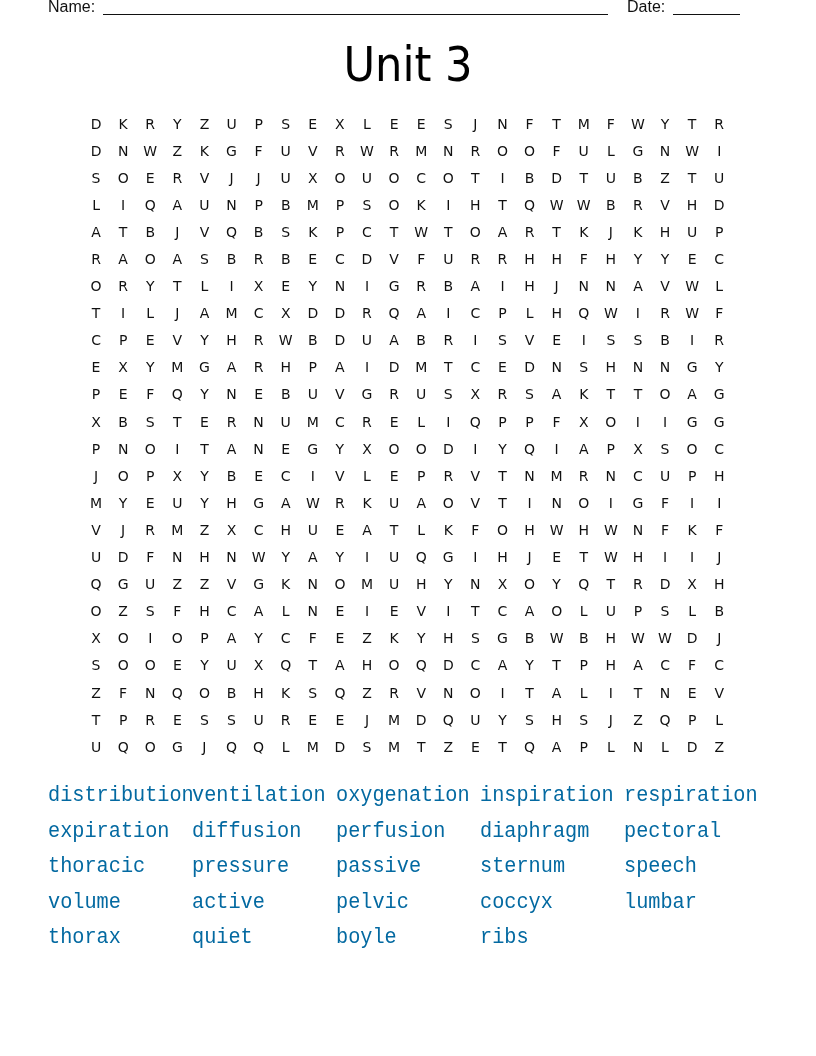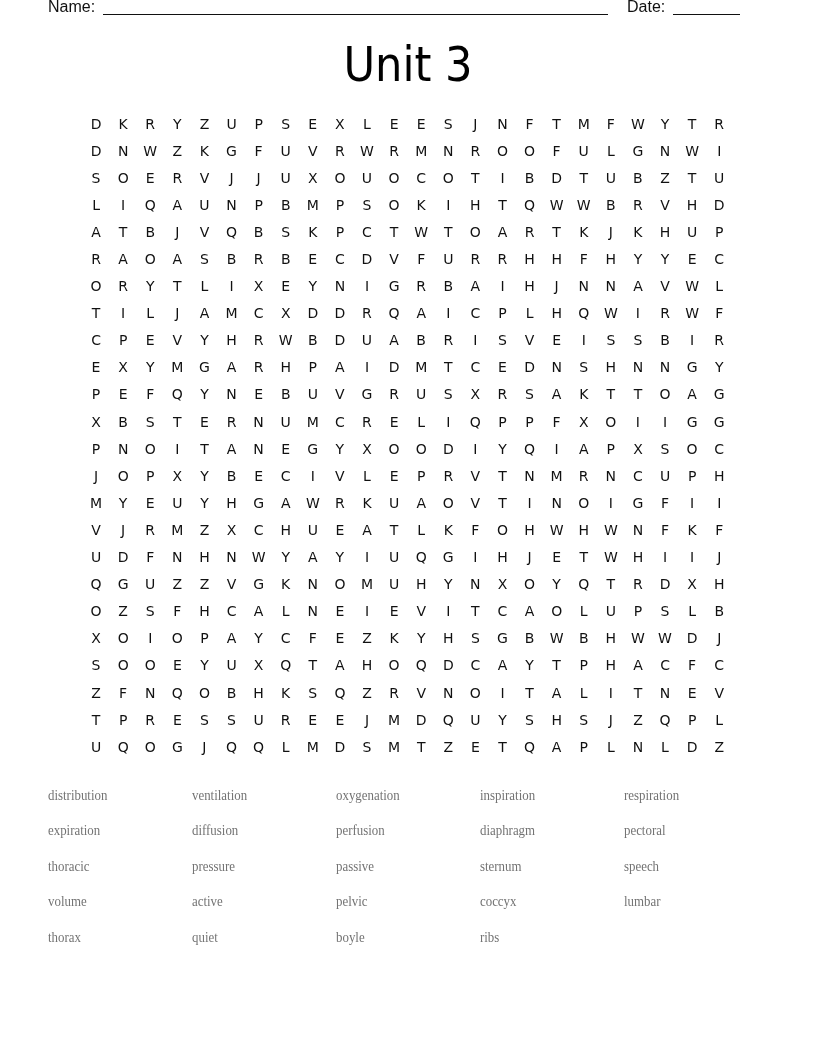--- a/index.html
+++ b/index.html
@@ -12,21 +12,21 @@
     .header .date-line { position: absolute; left: 625px; top: 16px; width: 67px; border-bottom: 1px solid #111; }
     .title { position: absolute; top: 34px; left: 0; width: 816px; text-align: center;
       font-family: "DejaVu Sans", sans-serif; font-size: 48px; line-height: 60px; color: #000;
       transform: scaleX(0.9); }
     .grid { position: absolute; left: 82.5px; top: 110px;
       display: grid; grid-template-columns: repeat(24, 27.1px); grid-auto-rows: 27.1px;
       font-family: "DejaVu Sans", sans-serif; font-size: 14px; color: #111; }
     .cell { display: flex; align-items: center; justify-content: center; }
     .words { position: absolute; left: 48px; top: 778px;
       display: grid; grid-template-columns: repeat(5, 144px); grid-auto-rows: 35.5px;
-      font-family: Liberation Serif, serif; font-size: 14px; color: #737373; }
+      font-family: Liberation Mono, monospace; font-size: 22px; color: #0369a1; }
     .word { white-space: nowrap; transform: scaleX(0.92); transform-origin: left center; display: flex; align-items: center; }
   </style>
 </head>
 <body>
 
 <div class="header">
   <span class="name-label">Name:</span>
   <span class="name-line"></span>
   <span class="date-label">Date:</span>
   <span class="date-line"></span>

